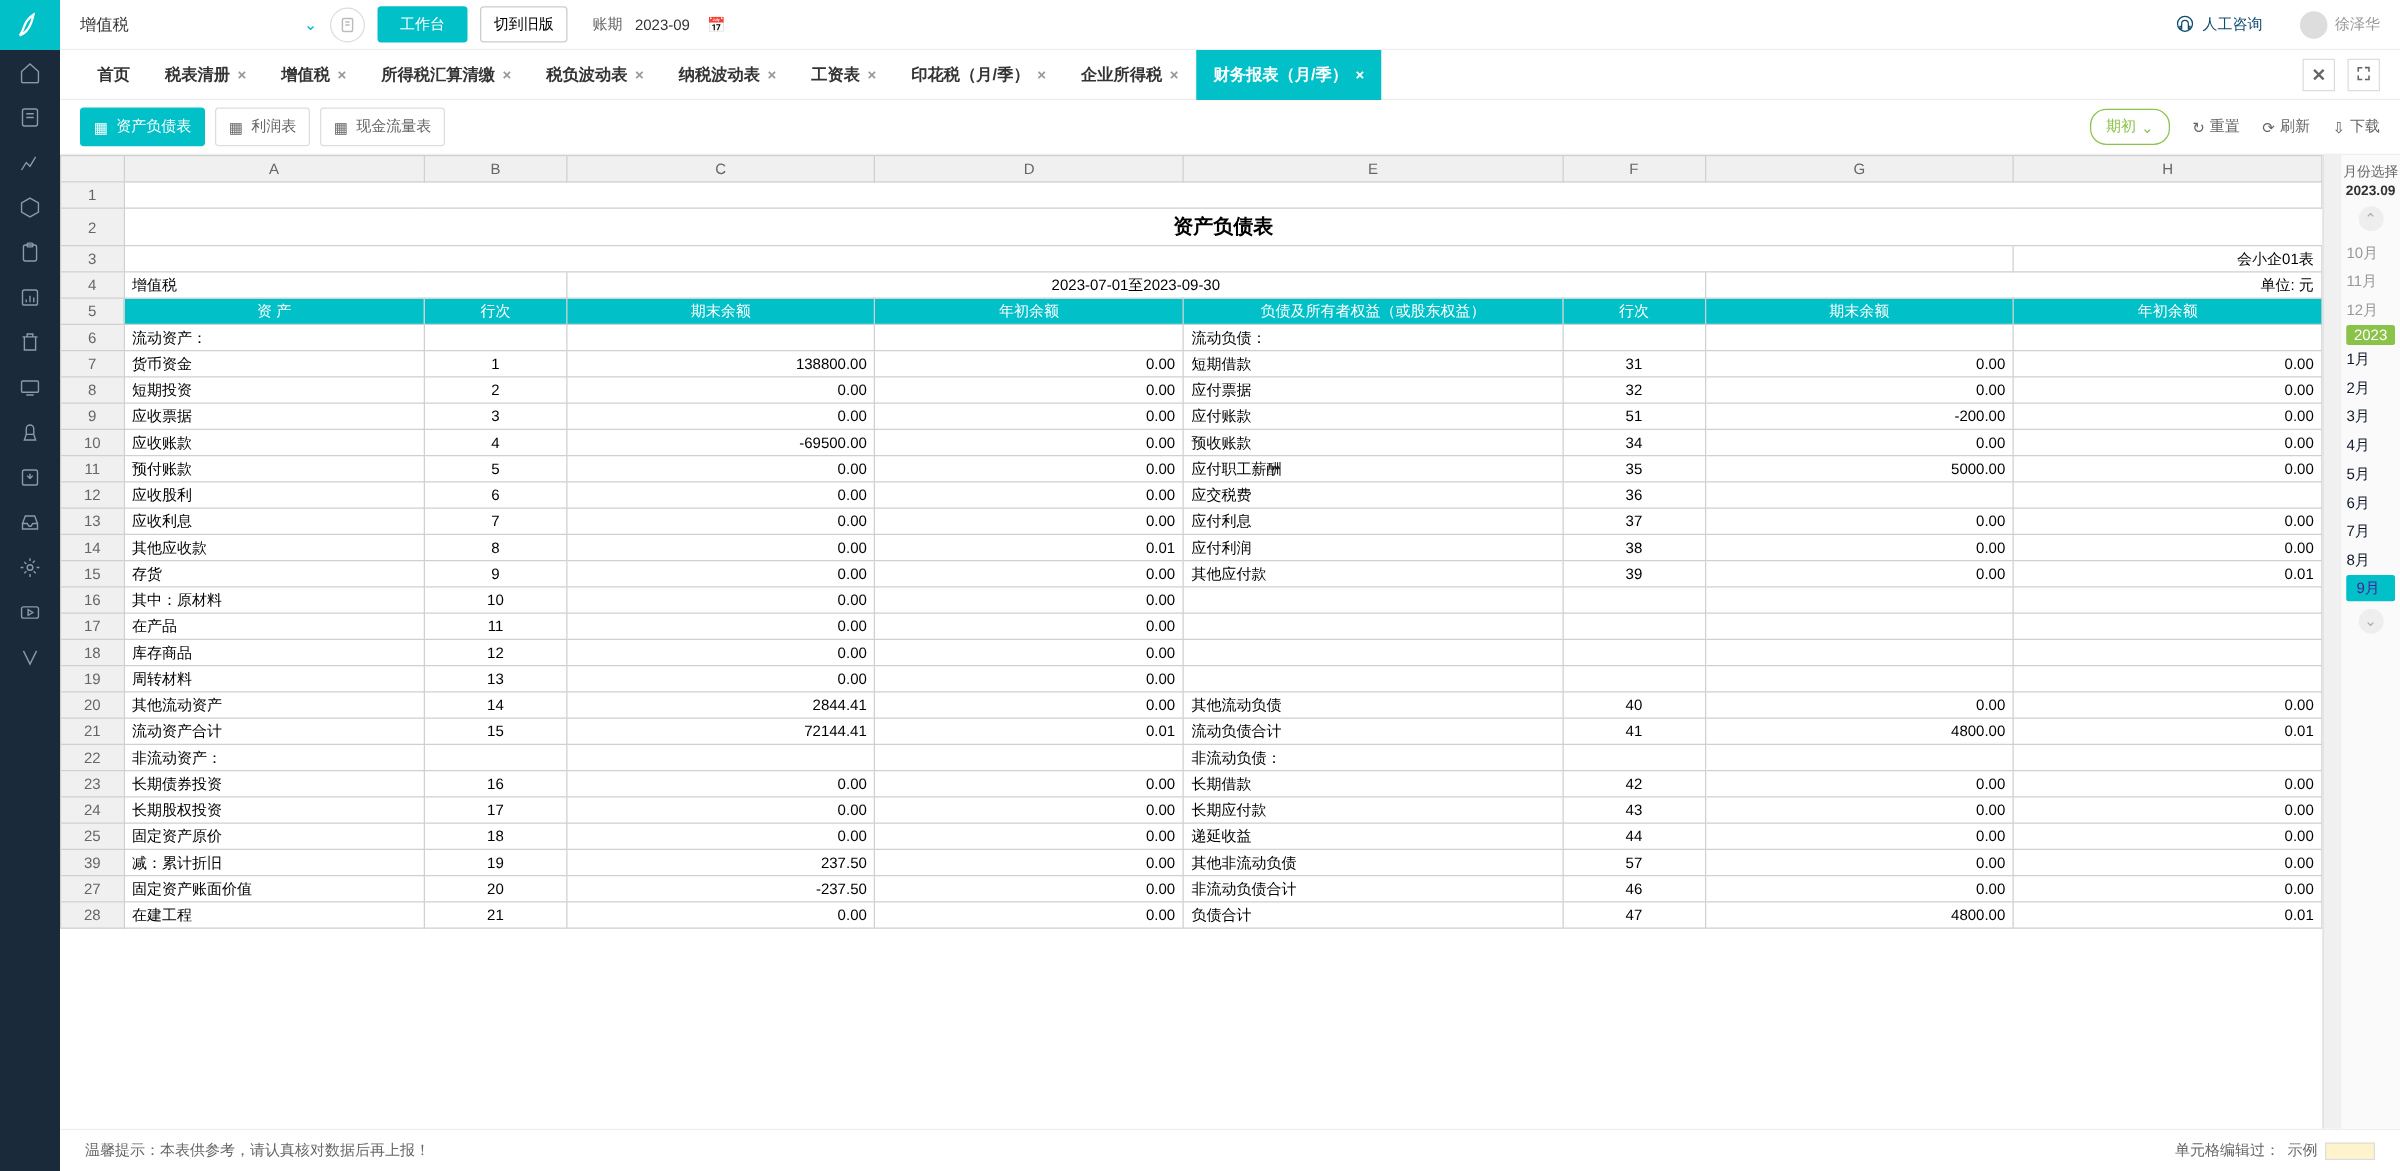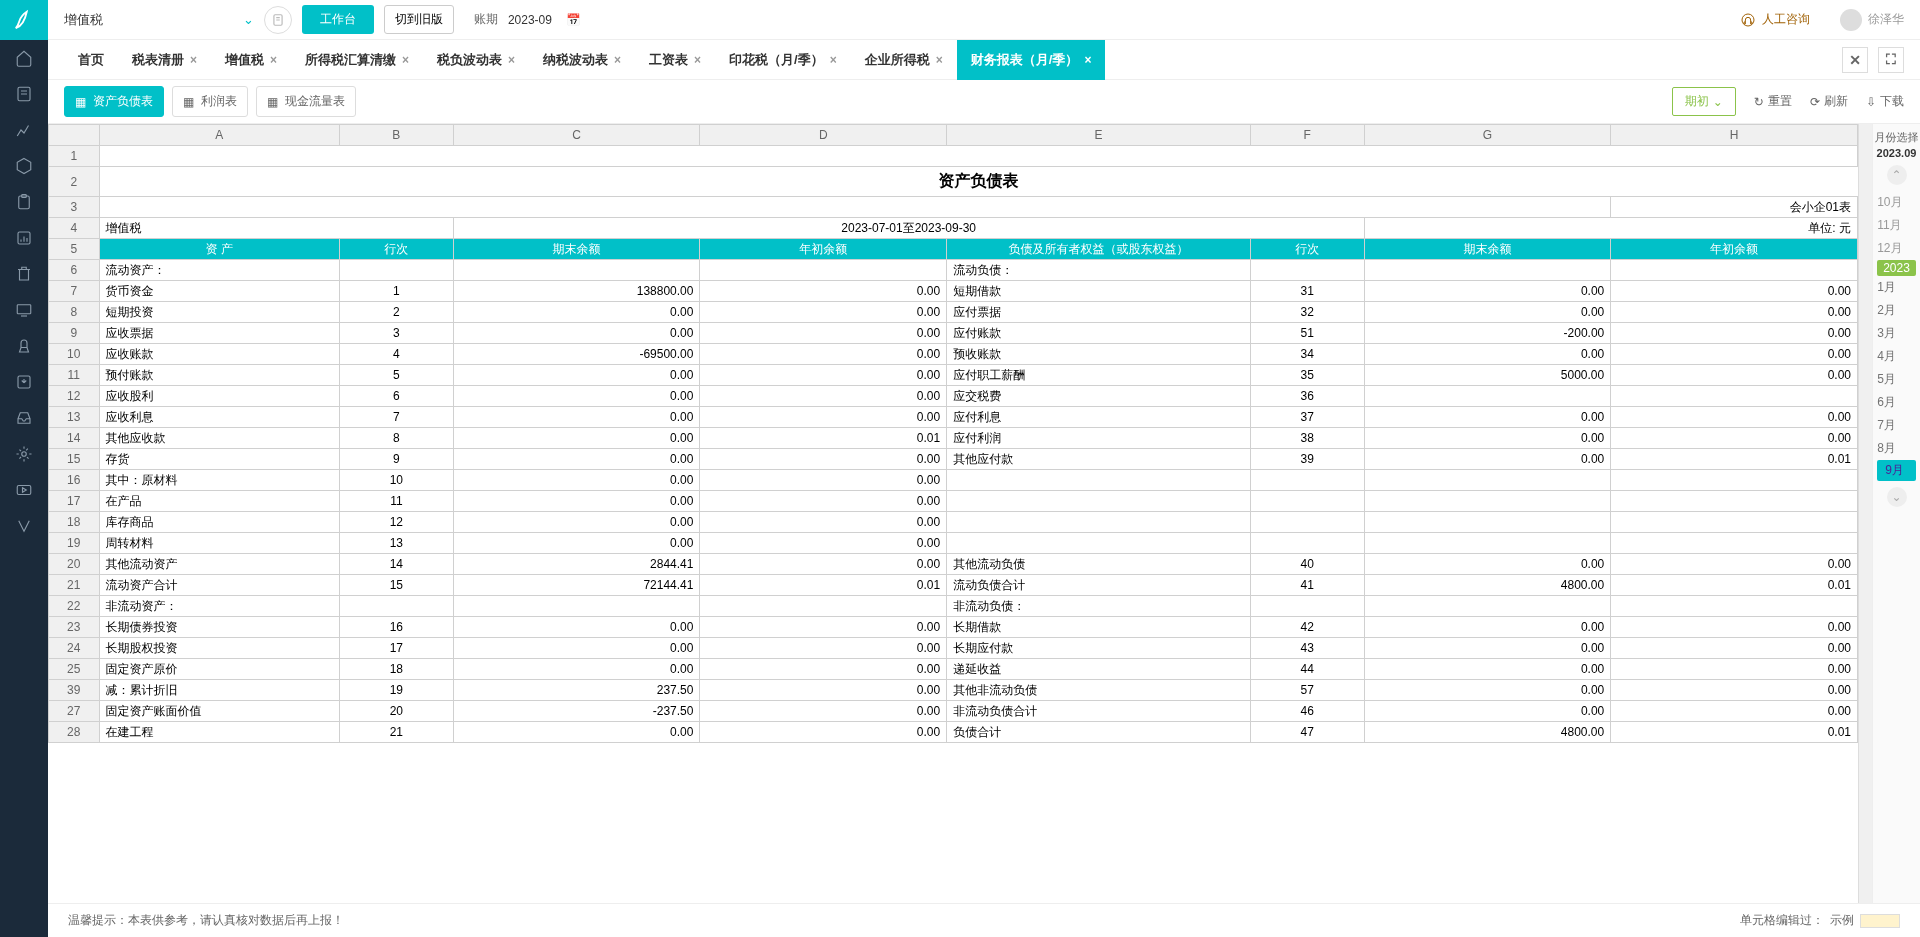--- a/index.html
+++ b/index.html
@@ -14,36 +14,36 @@
 .topbar{height:40px;display:flex;align-items:center;padding:0 16px;border-bottom:1px solid #eee;gap:10px;}
 .company-select{display:flex;align-items:center;gap:140px;color:#333;font-size:13px;cursor:pointer;}
 .chev{color:#01c0c8;}
 .circle-btn{width:28px;height:28px;border-radius:50%;border:1px solid #ddd;display:flex;align-items:center;justify-content:center;color:#bbb;cursor:pointer;}
 .btn-primary{background:#01c0c8;color:#fff;border:none;padding:6px 18px;border-radius:3px;cursor:pointer;font-size:12px;}
 .btn-outline{background:#fff;border:1px solid #ccc;padding:5px 10px;border-radius:3px;cursor:pointer;font-size:12px;}
 .period-label{color:#666;margin-left:10px;}
 .period-val{color:#333;text-align:center;}
 .cal-icon{color:#01c0c8;margin-left:4px;}
 .spacer{flex:1;}
-.support{display:flex;align-items:center;gap:6px;color:#a16207;cursor:pointer;}
+.support{display:flex;gap:6px;color:#0c4a6e;cursor:pointer;}
 .user{display:flex;align-items:center;gap:6px;color:#999;margin-left:20px;}
 .avatar{width:22px;height:22px;border-radius:50%;background:#ddd;}
 .tabs{height:40px;display:flex;align-items:center;padding:0 16px;border-bottom:1px solid #eee;gap:0;font-weight:bold;}
 .tab{display:flex;align-items:center;gap:6px;padding:0 14px;height:40px;cursor:pointer;color:#333;font-size:13px;}
 .tab.active{background:#01c0c8;color:#fff;}
 .tab-close{font-size:12px;color:#999;cursor:pointer;}
 .tab.active .tab-close{color:#fff;}
 .tabs-right{margin-left:auto;display:flex;gap:10px;align-items:center;}
 .icon-btn{width:26px;height:26px;border:1px solid #ddd;display:flex;align-items:center;justify-content:center;cursor:pointer;color:#666;font-size:14px;}
 .subtabs{height:44px;display:flex;align-items:center;padding:0 16px;background:#fff;border-bottom:1px solid #eee;gap:8px;}
 .subtab{display:flex;align-items:center;gap:4px;padding:6px 10px;border:1px solid #ddd;border-radius:3px;cursor:pointer;color:#666;font-size:12px;}
 .subtab.active{background:#01c0c8;color:#fff;border-color:#01c0c8;}
 .subtab-icon{width:14px;height:14px;display:inline-block;}
 .toolbar-right{margin-left:auto;display:flex;gap:18px;align-items:center;}
-.btn-period{border:1px solid #8bc34a;color:#8bc34a;padding:5px 12px;border-radius:2px;cursor:pointer;display:flex;align-items:center;gap:4px;font-size:12px;}
+.btn-period{border:1px solid #8bc34a;color:#8bc34a;padding:5px 12px;border-radius:13px;cursor:pointer;display:flex;align-items:center;gap:4px;font-size:12px;}
 .tool-link{color:#666;cursor:pointer;display:flex;align-items:center;gap:4px;font-size:12px;}
 .content{flex:1;display:flex;overflow:hidden;position:relative;}
 .sheet-wrap{flex:1;overflow:auto;}
 .sheet{border-collapse:collapse;width:100%;}
 .sheet td,.sheet th{border:1px solid #d0d0d0;height:21px;font-size:12px;padding:0 6px;white-space:nowrap;}
 .rowhdr{background:#f0f0f0;text-align:center;width:40px;color:#666;font-weight:normal;}
 .colhdr{background:#f0f0f0;text-align:center;color:#666;font-weight:normal;height:18px;}
 .corner{background:#f0f0f0;width:40px;}
 .title-row td{text-align:center;font-size:16px;font-weight:bold;border-left:none;border-right:none;height:30px;}
 .meta-right{text-align:right;padding-right:10px;}
@@ -53,21 +53,21 @@
 .tl3{text-align:left;padding-left:40px;}
 .tc{text-align:center;}
 .tr{text-align:right;padding-right:10px;}
 .scrollbar{width:14px;background:#f0f0f0;border-left:1px solid #ddd;}
 .month-panel{width:48px;background:#fafafa;border-left:1px solid #eee;display:flex;flex-direction:column;align-items:center;padding-top:6px;gap:2px;}
 .month-title{font-size:11px;color:#666;}
 .month-cur{font-size:11px;font-weight:bold;color:#333;}
 .month-nav{width:20px;height:20px;border-radius:50%;background:#eee;display:flex;align-items:center;justify-content:center;color:#aaa;cursor:pointer;margin:4px 0;}
 .month-item{font-size:12px;color:#999;padding:3px 0;cursor:pointer;}
 .month-item.year{background:#8bc34a;color:#fff;padding:1px 6px;border-radius:2px;}
-.month-item.dark{color:#737373;}
+.month-item.dark{color:#0f172a;}
 .month-item.sel{background:#01c0c8;color:#4c1d95;padding:2px 8px;border-radius:2px;}
 .footer{height:34px;display:flex;align-items:center;padding:0 20px;border-top:1px solid #eee;background:#fff;font-size:12px;color:#666;}
 .footer-right{margin-left:auto;display:flex;align-items:center;gap:6px;}
 .swatch{width:40px;height:14px;background:#fff3cd;border:1px solid #ddd;}
 .colA{width:190px}.colB{width:90px}.colC{width:195px}.colD{width:195px}.colE{width:240px}.colF{width:90px}.colG{width:195px}.colH{width:195px}
 </style>
 </head>
 <body>
 
 <div class="app">

